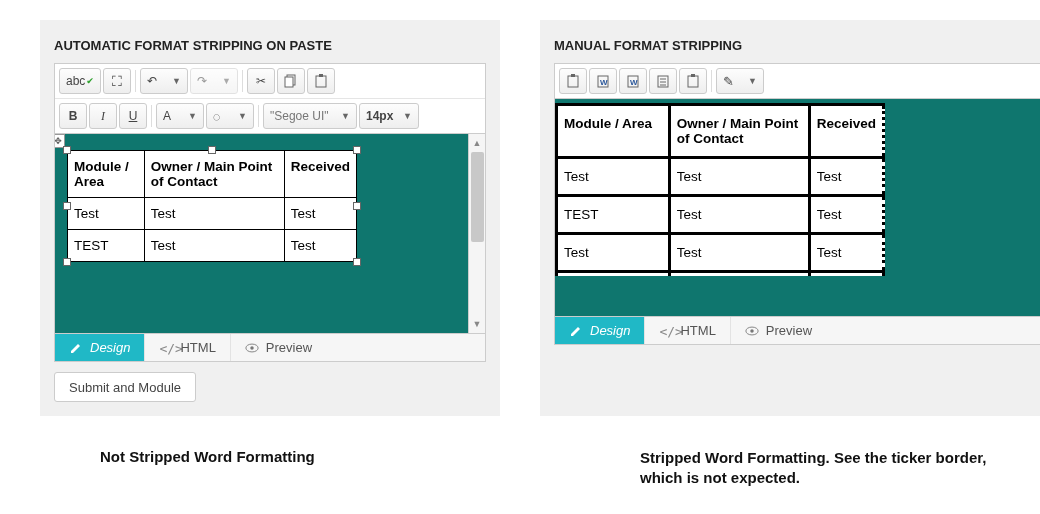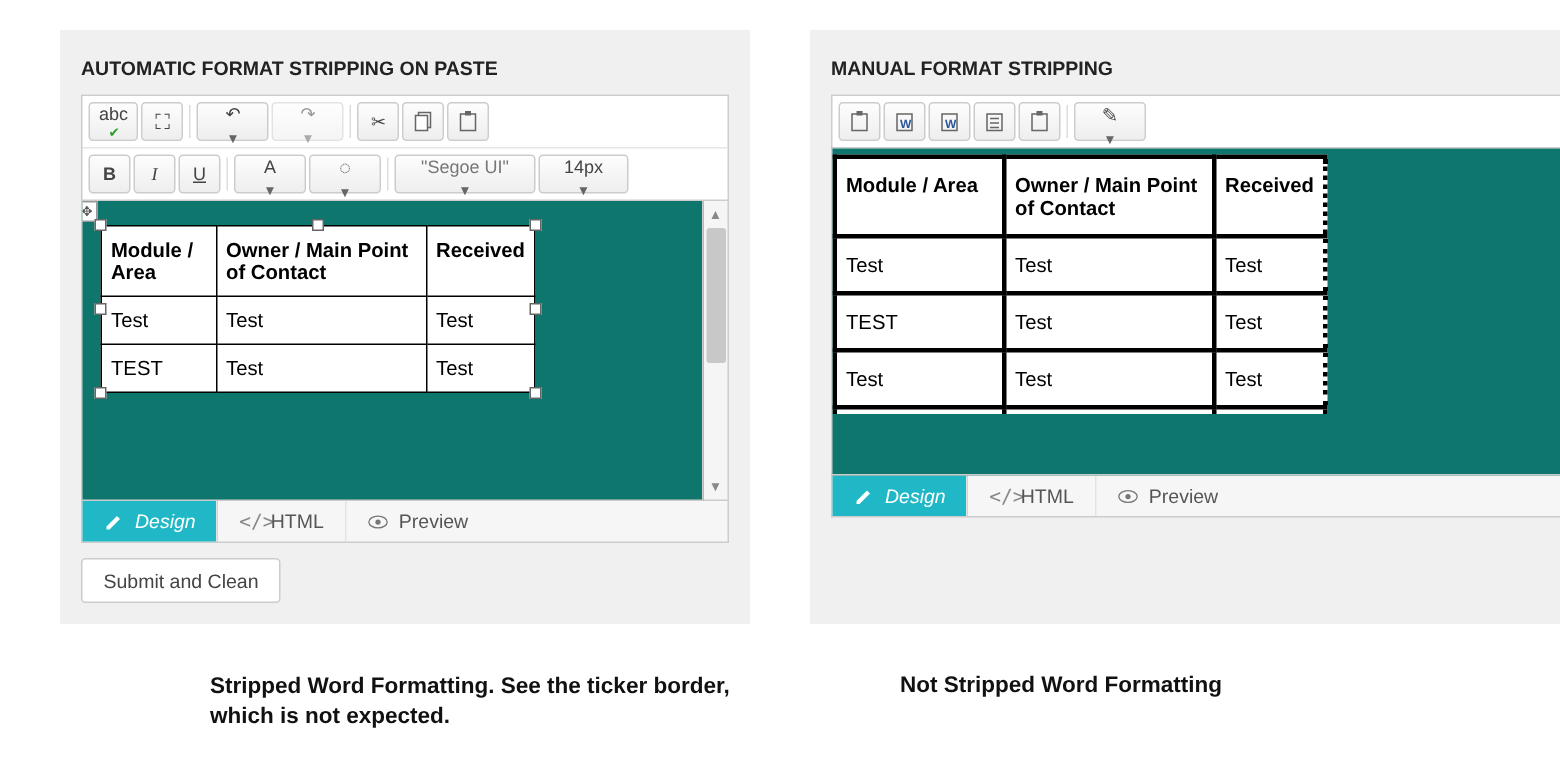--- a/index.html
+++ b/index.html
@@ -48,21 +48,20 @@
     min-width: 28px;
     border: 1px solid #ccc;
     border-radius: 3px;
     background: linear-gradient(#fdfdfd,#eee);
     display: inline-flex;
     align-items: center;
     justify-content: center;
     color: #444;
     font-size: 12px;
     padding: 0 6px;
-    flex-direction: column;
   }
   .tb-select { justify-content: space-between; min-width: 48px; gap:4px; padding:0 6px;}
   .tb-select .caret { font-size:9px; color:#666; }
   .sep { width:1px; height:22px; background:#ddd; margin:0 2px; }
   .bold { font-weight:700; }
   .italic { font-style: italic; font-family: Georgia, serif;}
   .under { text-decoration: underline; }
   .wide-select { min-width: 94px; justify-content: space-between;}
   .wide-select span.val { color:#777; }
   
@@ -239,21 +238,21 @@
         </div>
         <div class="tb-select">
           <span style="font-size:13px;">◌</span>
             <span class="caret">▼</span>
         </div>
         <div class="sep"></div>
         <div class="tb-select wide-select">
           <span class="val">"Segoe UI"</span>
             <span class="caret">▼</span>
         </div>
-        <div class="tb-select" style="min-width:60px;">
+        <div class="tb-select" style="min-width:60px;font-weight:bold;">
           <span class="val">14px</span>
             <span class="caret">▼</span>
         </div>
       </div>
     </div>
 
     <div class="editor-wrap">
       <div class="editor">
         <div class="sel-frame">
           <div class="move-handle">✥</div>
@@ -307,21 +306,21 @@
       </div>
       <div class="tab" style="border-right:none;">
         <svg width="16" height="11" viewBox="0 0 16 11">
             <ellipse cx="8" cy="5.5" rx="7" ry="4.5" fill="none" stroke="#777"></ellipse>
             <circle cx="8" cy="5.5" r="2" fill="#777"></circle>
           </svg>
         <span>Preview</span>
       </div>
     </div>
 
-    <div class="submit-btn">Submit and Clean</div>
+    <div class="submit-btn">Submit and Module</div>
   </div>
 
   <div class="panel right">
     <div class="panel-title">MANUAL FORMAT STRIPPING</div>
 
     <div class="toolbar">
       <div class="tb-row">
         <div class="tb-btn">
           <svg width="12" height="14" viewBox="0 0 12 14">
               <rect x="1" y="2" width="10" height="11" fill="none" stroke="#666"></rect>
@@ -419,15 +418,15 @@
             <circle cx="8" cy="5.5" r="2" fill="#777"></circle>
           </svg>
         <span>Preview</span>
       </div>
     </div>
   </div>
 
 </div>
 
 <div class="captions">
+  <div class="caption left-cap" style="width:420px;">Not Stripped Word Formatting</div>
   <div class="caption right-cap" style="margin-left:80px;">Stripped Word Formatting. See the ticker border, which is not expected.</div>
-  <div class="caption left-cap" style="width:420px;">Not Stripped Word Formatting</div>
 </div>
 
 </body></html>

